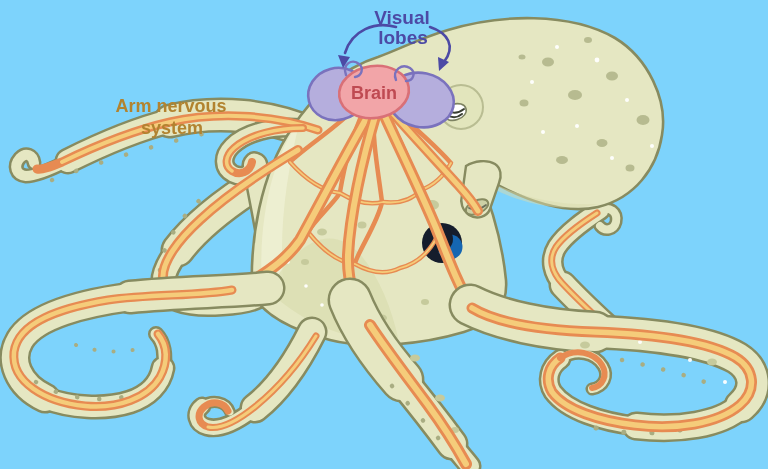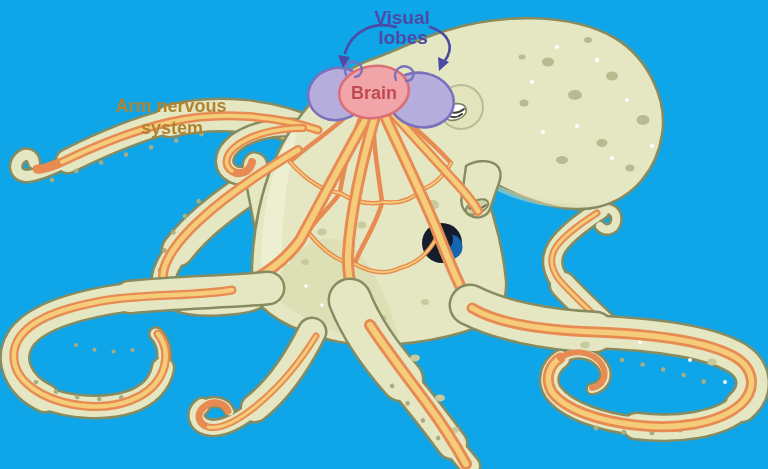--- a/index.html
+++ b/index.html
@@ -1,16 +1,16 @@
 <!DOCTYPE html>
 <html><head>
 <meta charset="utf-8">
 <style>
   html,body{margin:0;padding:0;background:#ffffff;}
-  .stage{position:relative;width:768px;height:469px;background:#0ea5e9;overflow:hidden;
+  .stage{position:relative;width:768px;height:469px;background:#7dd3fc;overflow:hidden;
          font-family:"Liberation Sans", sans-serif;}
   svg{display:block}
   
   .bodyfill{fill:#e5e7c2;stroke:#878b60;stroke-width:2.6;stroke-linejoin:round;}
   .arm-o{fill:none;stroke:#878b60;stroke-linecap:round;stroke-linejoin:round;}
   .arm-b{fill:none;stroke:#e5e7c2;stroke-linecap:round;stroke-linejoin:round;}
   .no{fill:none;stroke:#e78b52;stroke-linecap:round;stroke-linejoin:round;}
   .nc{fill:none;stroke:#f5cc7a;stroke-linecap:round;stroke-linejoin:round;}
   .spot{fill:#b7bb90;stroke:none;}
   .wspot{fill:#c6ca9c;stroke:none;}

